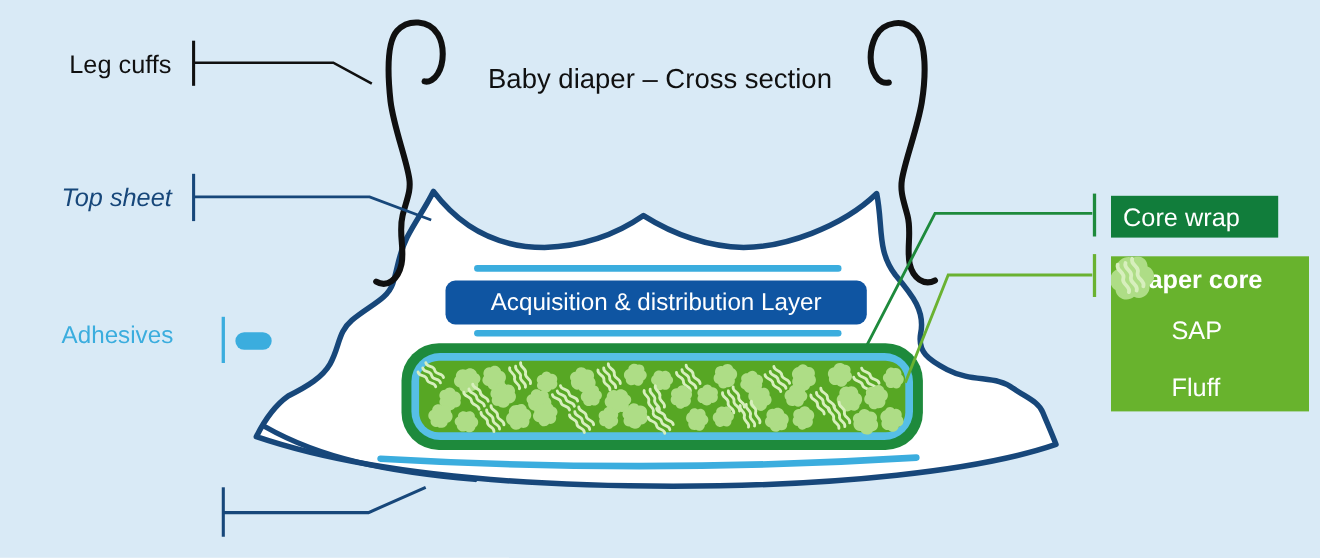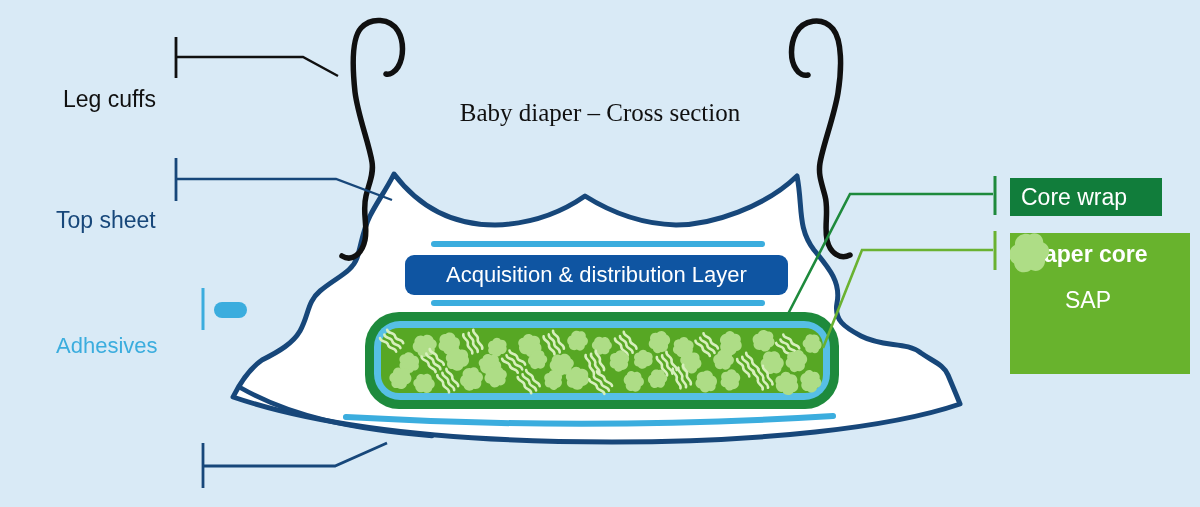--- a/index.html
+++ b/index.html
@@ -4,27 +4,27 @@
 <style>
   html,body{margin:0;padding:0;}
   body{font-family:"Liberation Sans", sans-serif;}
   #stage{
     position:relative;
     width:1200px;height:507px;
     background:var(--background,#d9eaf6);
     overflow:hidden;
   }
   #stage svg{position:absolute;left:0;top:0;}
-  .lbl{position:absolute;white-space:nowrap;margin-top:41px;}
+  .lbl{position:absolute;white-space:nowrap;}
   .title{
     left:420px;top:58px;width:360px;text-align:center;
-    font-size:25px;color:var(--black,#101010);font-family:Liberation Serif, serif;
+    font-size:25px;color:var(--black,#101010);
   }
   .lbl-legcuffs{left:63px;top:45px;font-size:23px;color:var(--black,#101010);}
-  .lbl-topsheet{left:56px;top:166px;font-size:23px;color:var(--navy,#17477a);}
+  .lbl-topsheet{left:56px;top:166px;font-size:23px;color:var(--navy,#17477a);font-style:italic;}
   .lbl-adhesives{left:56px;top:292px;font-size:22px;color:var(--light_blue,#3badde);}
   .banner{
     position:absolute;left:405px;top:255px;width:383px;height:40px;
     background:var(--banner_blue,#0f55a2);border-radius:9px;
     display:flex;align-items:center;justify-content:center;
     color:#fff;font-size:22px;
   }
   .legend-box{position:absolute;left:1010px;color:#fff;}
   .box-corewrap{
     top:178px;width:152px;height:38px;background:var(--green_dark_box,#117d3b);
@@ -204,15 +204,27 @@
   <div class="legend-box box-diapercore">
     <div class="bx-title">Diaper core</div>
     <div class="legend-row">
       <span class="ic">
         <svg width="40" height="40" viewBox="-13 -13 26 26">
           <path d="M0,-10.5 C3.5,-12.5 7.5,-10 7.5,-6 C11.5,-4.5 12,1 8.5,3.5 C9,8.5 4.5,11.5 0.5,9.5 C-3,12.5 -8.5,10.5 -9,6 C-13,3.5 -12.5,-2.5 -8.5,-4.5 C-9,-9 -4,-12 0,-10.5 Z" fill="var(--sap,#aedd86)" transform="scale(1.15)"></path>
         </svg>
       </span>
       <span class="tx">SAP</span>
     </div>
+    <div class="legend-row">
+      <span class="ic">
+        <svg width="36" height="36" viewBox="-14 -14 28 28">
+          <g fill="none" stroke="var(--fluff,#d7efbd)" stroke-width="2.7" stroke-linecap="round" transform="rotate(-22)">
+            <path d="M-5.5,10 c3,-3.5 -3,-7 0,-10.5 c3,-3.5 -3,-7 0,-10.5"></path>
+            <path d="M0,11 c3,-3.5 -3,-7 0,-10.5 c3,-3.5 -3,-7 0,-10.5"></path>
+            <path d="M5.5,10 c3,-3.5 -3,-7 0,-10.5 c3,-3.5 -3,-7 0,-10.5"></path>
+          </g>
+        </svg>
+      </span>
+      <span class="tx">Fluff</span>
+    </div>
   </div>
 
 </div>
 
 </body></html>

